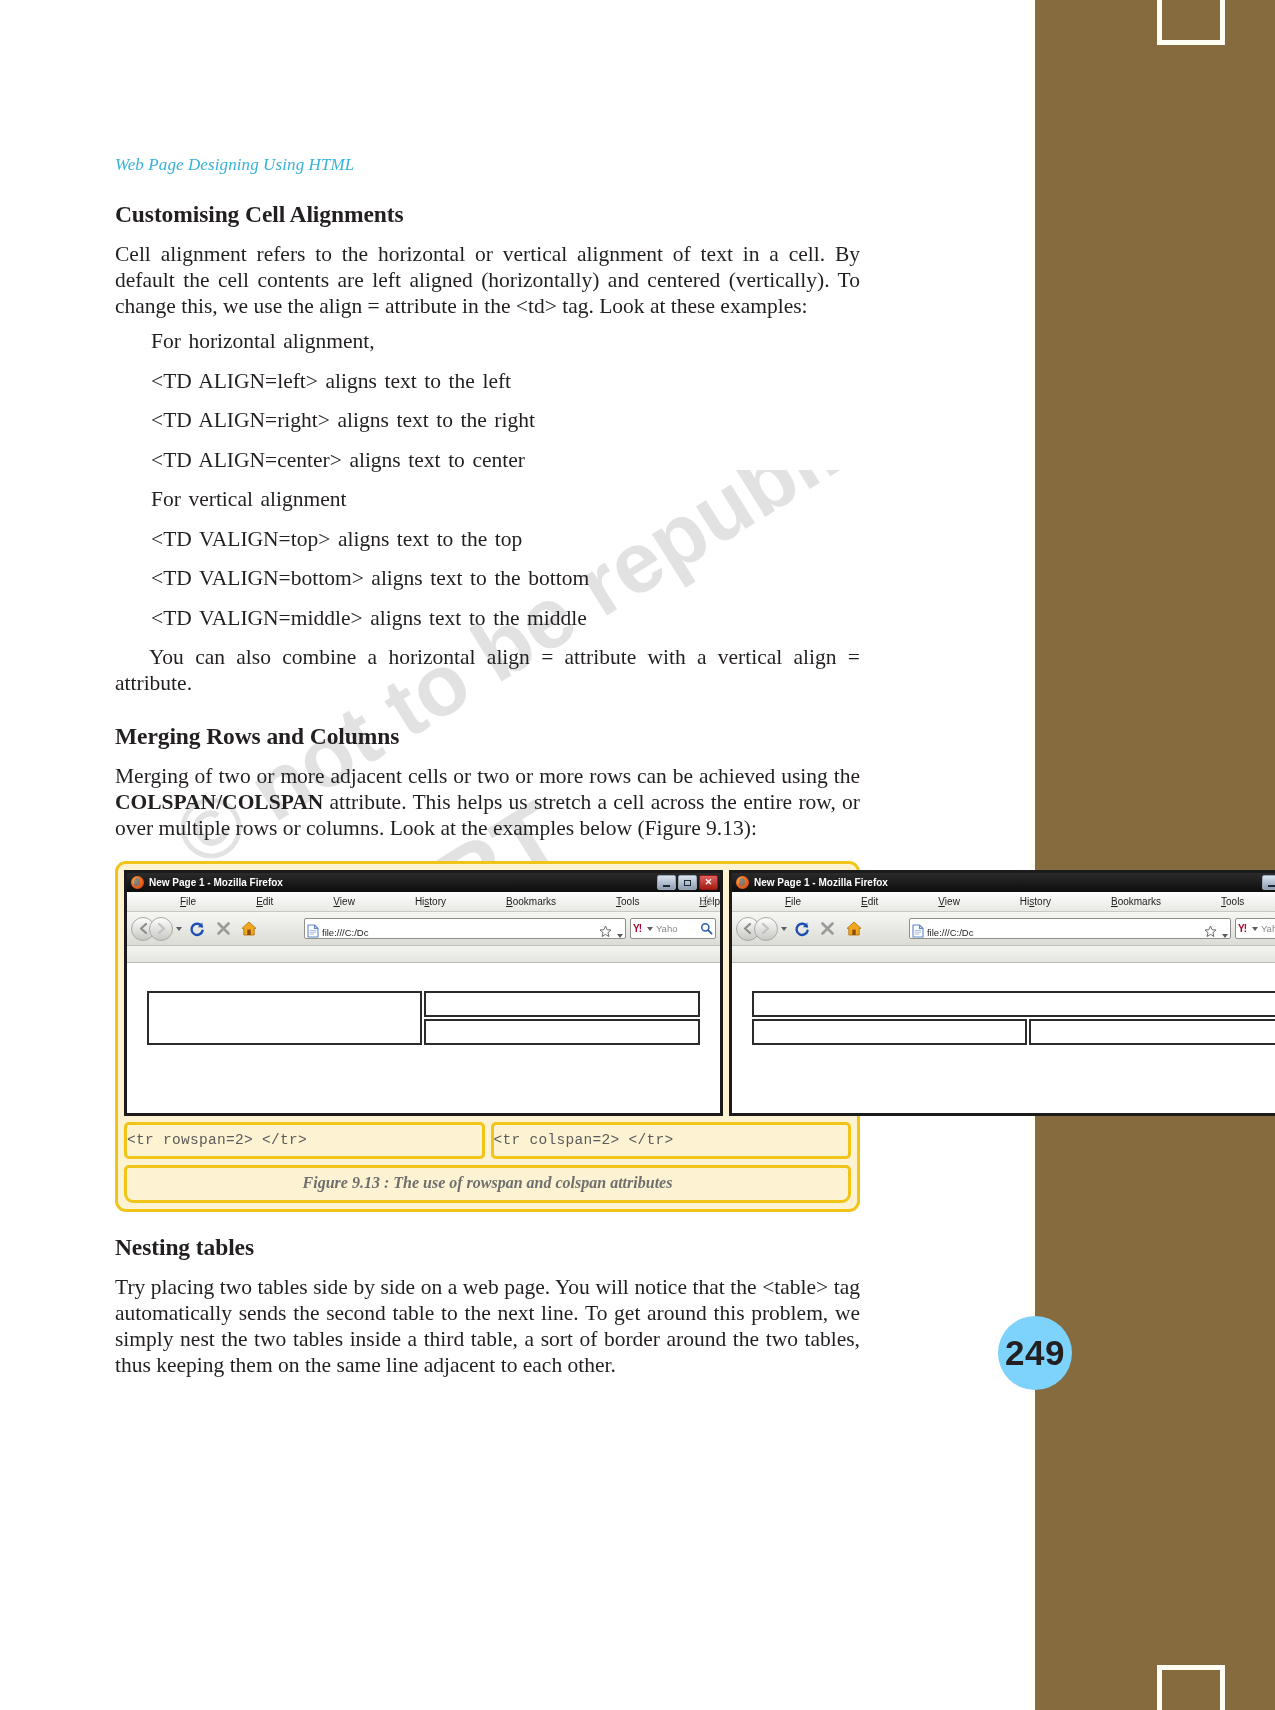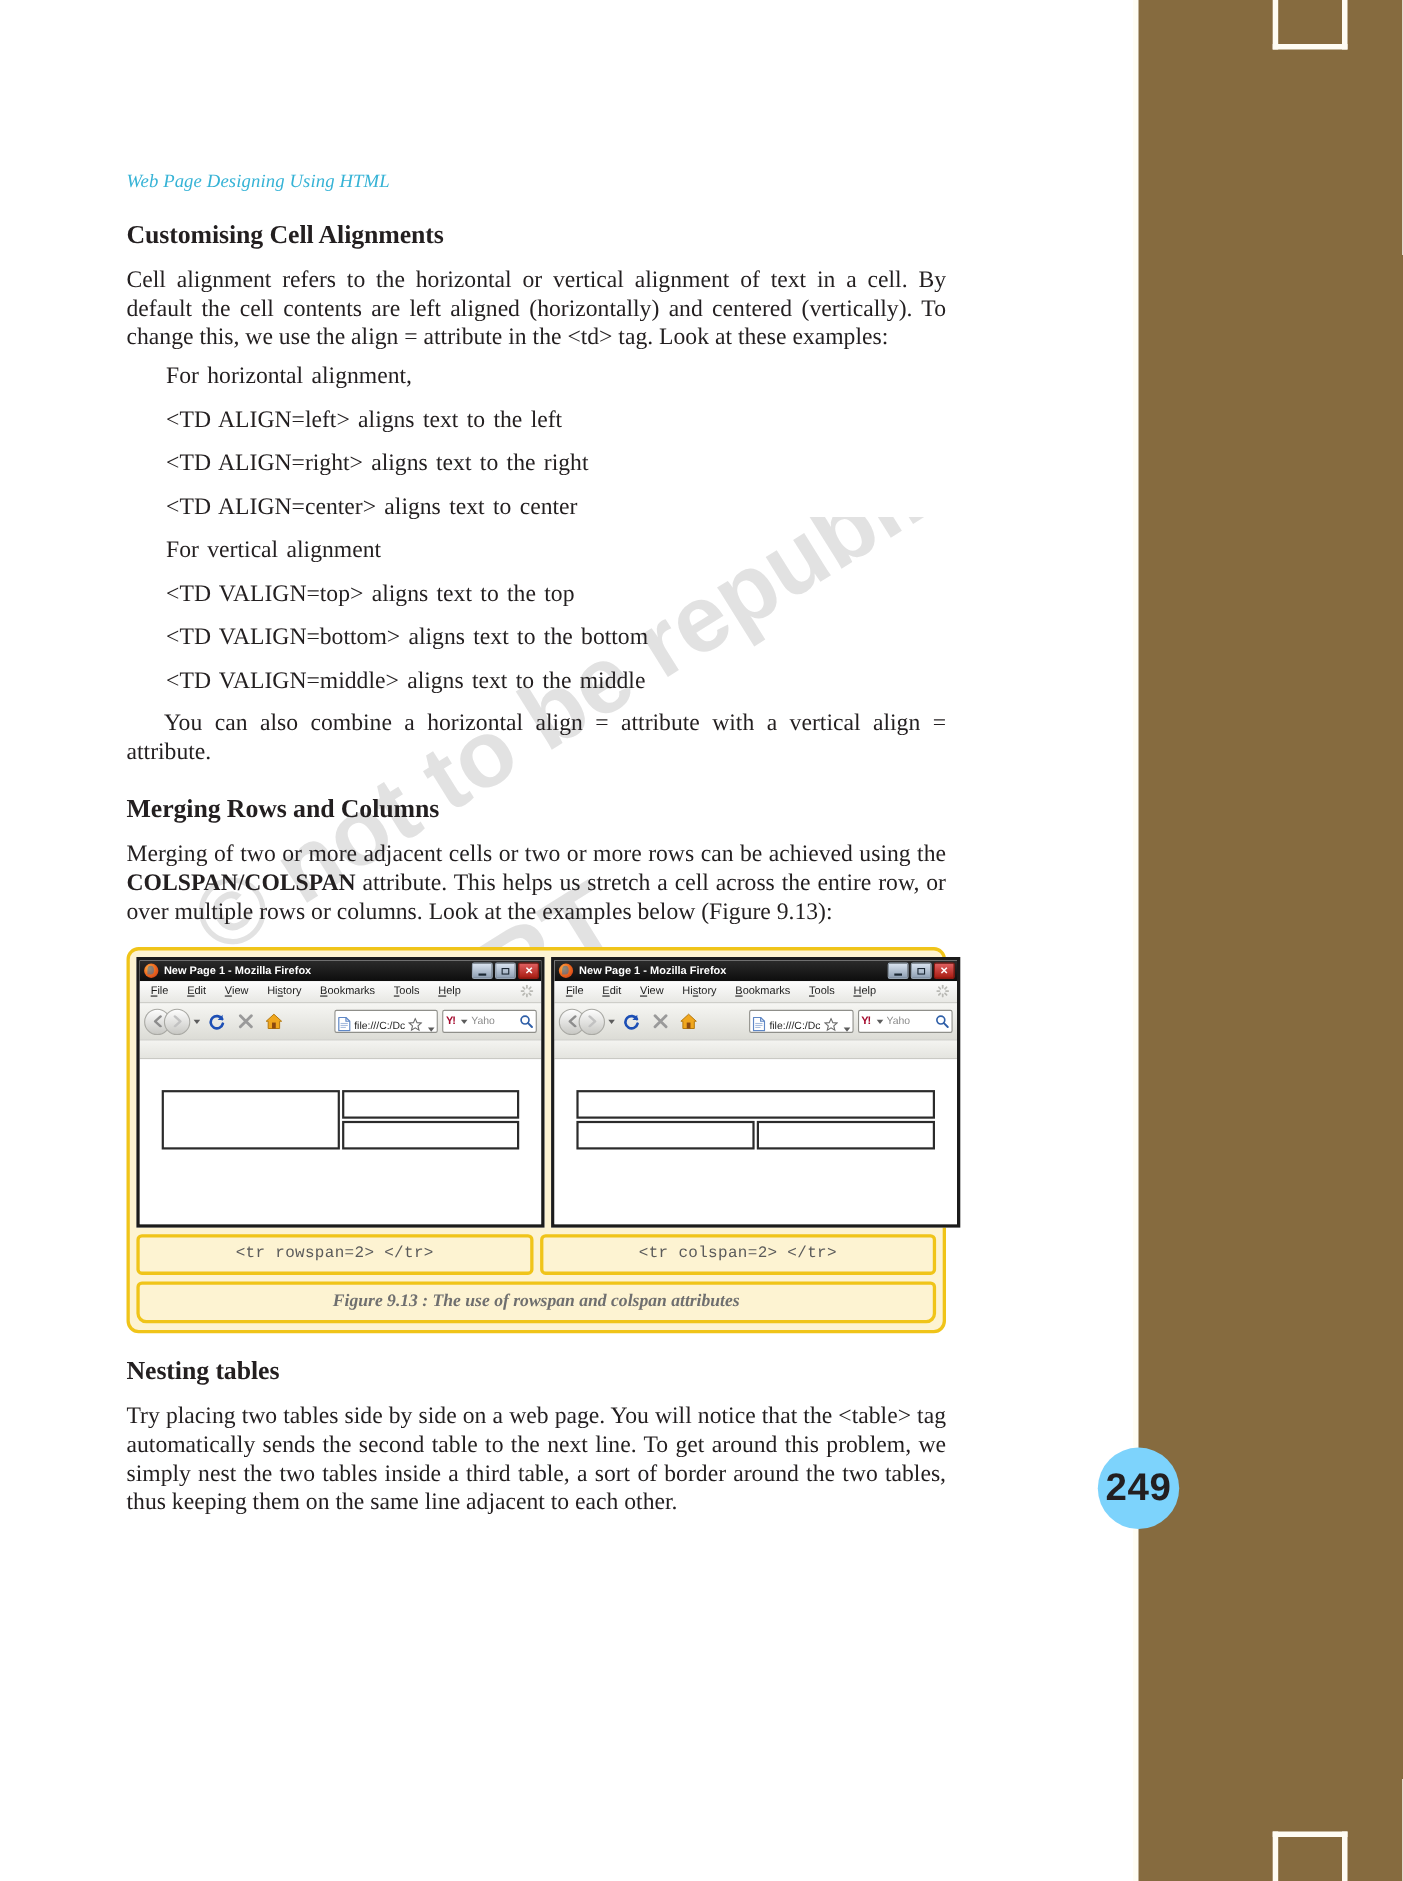--- a/index.html
+++ b/index.html
@@ -241,20 +241,21 @@
     align-items: center;
     padding-left: 10px;
     gap: 17px;
     position: relative;
     flex: none;
   }
   .bw-menu-item {
     font-family: "Liberation Sans", sans-serif;
     font-size: 10px;
     color: #1c1c1c;
+    margin-left: 43px;
   }
   .bw-menu-item .u { text-decoration: underline; }
   .bw-menubar-spinner {
     position: absolute;
     right: 7px;
     top: 3px;
     width: 12px; height: 12px;
   }
 
   
@@ -380,21 +381,20 @@
   .fig-code-row {
     display: flex;
     gap: 6px;
     margin-top: 6px;
   }
   .fig-code-cell {
     flex: 1 1 0;
     border: 3px solid #f0c419;
     border-radius: 5px;
     background: #fdf3d2;
-    text-align: center;
     padding: 7px 0 8px 0;
     box-sizing: border-box;
     font-family: "Liberation Mono", monospace;
     font-size: 14.5px;
     color: #5b5b5b;
     letter-spacing: 0.3px;
   }
   figcaption.fig-caption {
     margin-top: 6px;
     border: 3px solid #f0c419;

